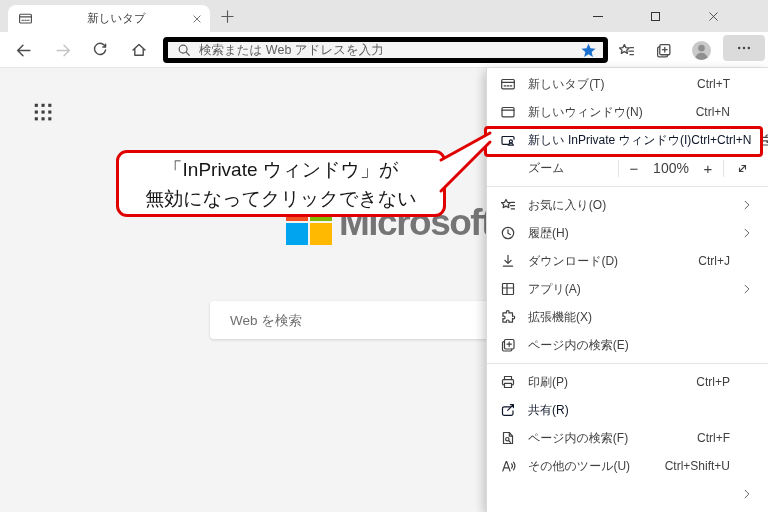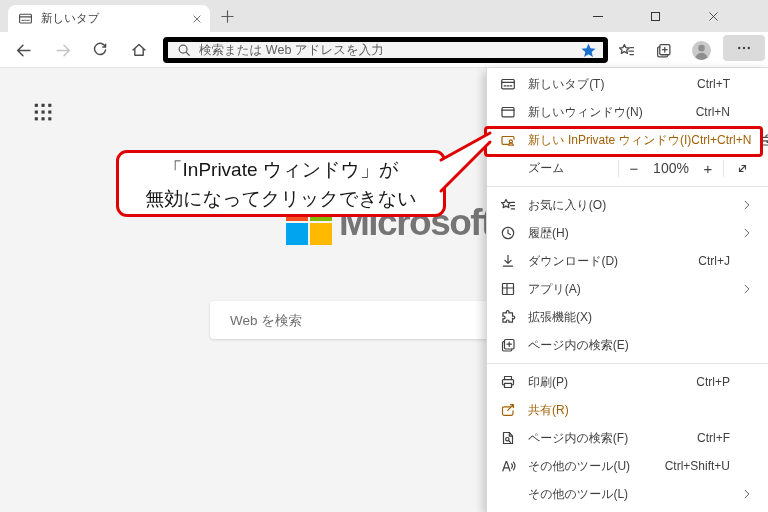--- a/index.html
+++ b/index.html
@@ -5,21 +5,21 @@
   * { margin:0; padding:0; box-sizing:border-box; }
   html,body { width:768px; height:512px; overflow:hidden; }
   body { font-family:"Liberation Sans","DejaVu Sans",sans-serif; }
   .window { position:relative; width:768px; height:512px; background:#f4f4f4; overflow:hidden;
             box-shadow: inset 1px 0 0 #9a9a9a, inset 0 1px 0 #c9c9c9; }
 
   
   .titlebar { position:absolute; left:0; top:0; width:768px; height:32px; background:#e5e5e5; }
   .tab { position:absolute; left:8px; top:5px; width:202px; height:27px; background:#fff;
          border-radius:8px 8px 0 0; display:flex; align-items:center; padding:0 8px 0 10px; }
-  .tab-title { font-size:11.5px; color:#3b3b3b; margin-left:8px; flex:1; white-space:nowrap; overflow:hidden; }
+  .tab-title { font-size:11.5px; color:#3b3b3b; margin-left:8px; flex:1; white-space:nowrap; overflow:hidden;text-align:center; }
   .tab-close, .newtab-btn { display:flex; align-items:center; justify-content:center; color:#5f5f5f; }
   .newtab-btn { position:absolute; left:219px; top:8px; width:17px; height:17px; }
   .wc { position:absolute; top:0; width:30px; height:32px; display:flex; align-items:center; justify-content:center; color:#333; }
   .wc-min { left:583px; } .wc-max { left:640px; } .wc-close { left:698px; }
   .wc-min i { display:block; width:10px; height:1px; background:#333; }
   .wc-max i { display:block; width:9px; height:9px; border:1px solid #333; }
 
   
   .toolbar { position:absolute; left:0; top:32px; width:768px; height:36px; background:#fff; border-bottom:1px solid #e6e6e6; }
   .tb-btn { position:absolute; top:4px; width:28px; height:28px; display:flex; align-items:center; justify-content:center;
@@ -46,21 +46,21 @@
                letter-spacing:-1.5px; line-height:40px; white-space:nowrap; }
   .searchbox { position:absolute; left:210px; top:233px; width:358px; height:38px; background:#fff; border-radius:4px;
                box-shadow:0 1px 3px rgba(0,0,0,.14); display:flex; align-items:center; padding:0 20px;justify-content:flex-end; }
   .searchbox input { width:100%; border:none; outline:none; background:transparent; font-size:13.5px; font-family:inherit; }
   .searchbox input::placeholder { color:#6f6f6f; opacity:1; }
 
   
   .menu { position:absolute; left:486px; top:68px; width:282px; height:444px; background:#fff; z-index:10;
           border-left:1px solid #d9d9d9; box-shadow:-2px 3px 10px rgba(0,0,0,.22); padding-top:2px; overflow:hidden; }
   .menu-item { height:28px; display:flex; align-items:center; font-size:12px; color:#3f3f3f;justify-content:space-between; }
-  .menu-item.disabled { color:#a16207; }
+  .menu-item.disabled { color:#0f172a; }
   .mi-icon { width:16px; height:16px; margin-left:13px; display:flex; align-items:center; justify-content:center; flex:none; }
   .mi-label { margin-left:12px; white-space:nowrap; }
   .mi-shortcut { margin-left:auto; white-space:nowrap; color:inherit; }
   .mi-end { width:22px; margin-left:6px; margin-right:10px; display:flex; align-items:center; justify-content:center;
             flex:none; color:#4a4a4a; }
   .menu-item.disabled .mi-end.briefcase { color:#4a4a4a; }
   .mi-end.chevron { color:#5a5a5a; }
   .menu-sep { height:1px; background:#e4e4e4; margin:4px 0; }
   .zoom-row .mi-label { margin-right:auto; }
   .zoom-div { width:1px; height:17px; background:#e4e4e4; flex:none; }
@@ -389,21 +389,20 @@
             <path d="M2.8 13 6.1 3.6h.6L10 13M4.2 9.8h4.5"></path>
             <path d="M11.6 5.8a3.6 3.6 0 0 1 0 4.4M13.5 4.2a6.3 6.3 0 0 1 0 7.6"></path>
           </svg>
         </span>
         <span class="mi-label">その他のツール(U)</span>
         <span class="mi-shortcut">Ctrl+Shift+U</span>
         <span class="mi-end"></span>
       </div>
       <div class="menu-item">
         <span class="mi-icon"></span>
-        <span class="mi-label">その他のツール(L)</span>
         <span class="mi-shortcut"></span>
         <span class="mi-end chevron">
           <svg width="12" height="12" viewBox="0 0 16 16" fill="none" stroke="currentColor" stroke-width="1.3" stroke-linecap="round" stroke-linejoin="round">
             <path d="m5.5 3 5 5-5 5"></path>
           </svg>
         </span>
       </div>
     </div>
 
   <div class="red-rect"></div>

